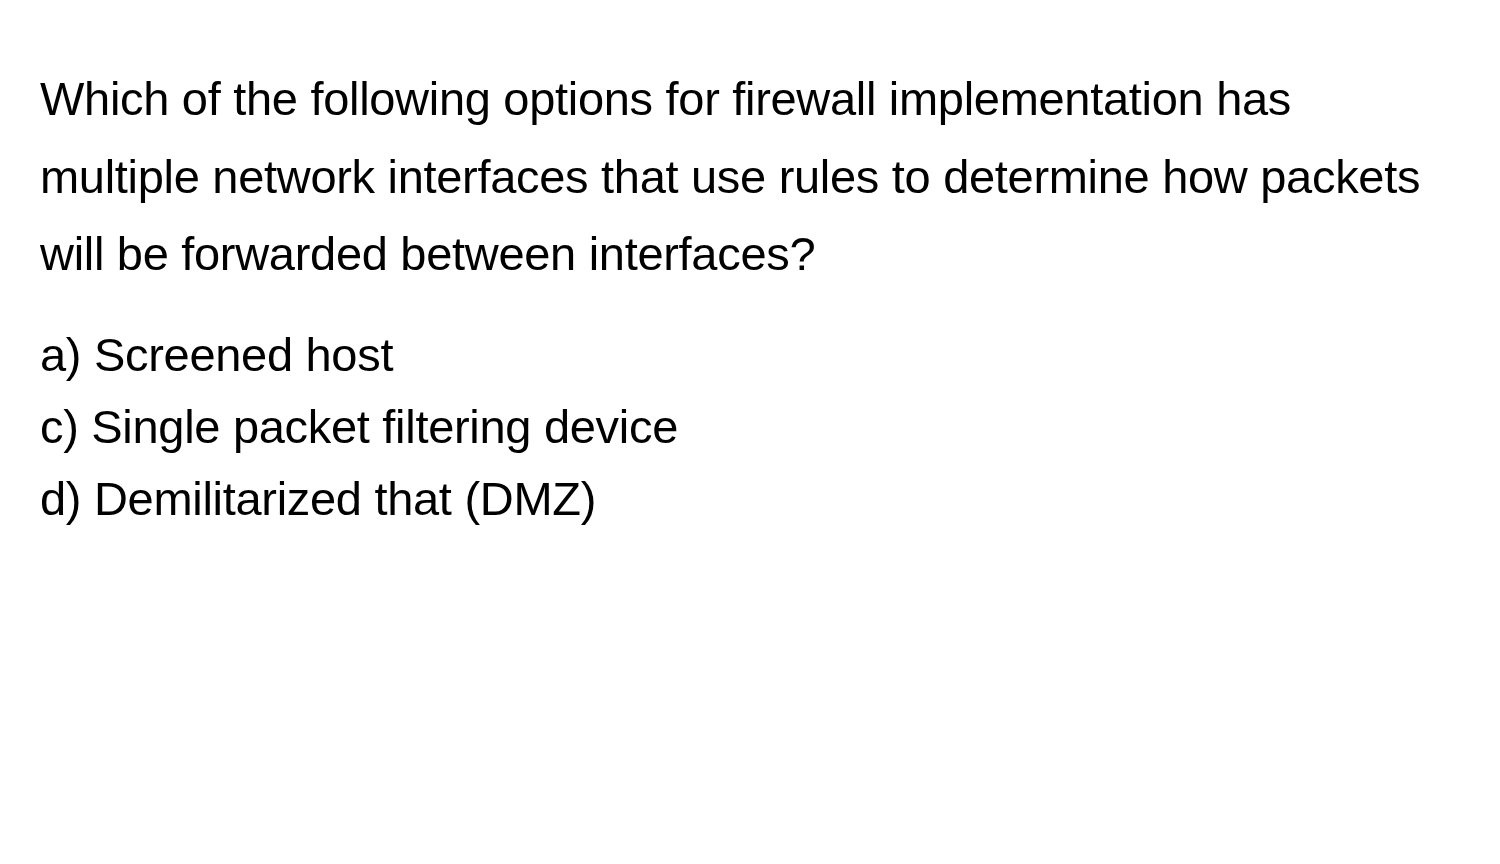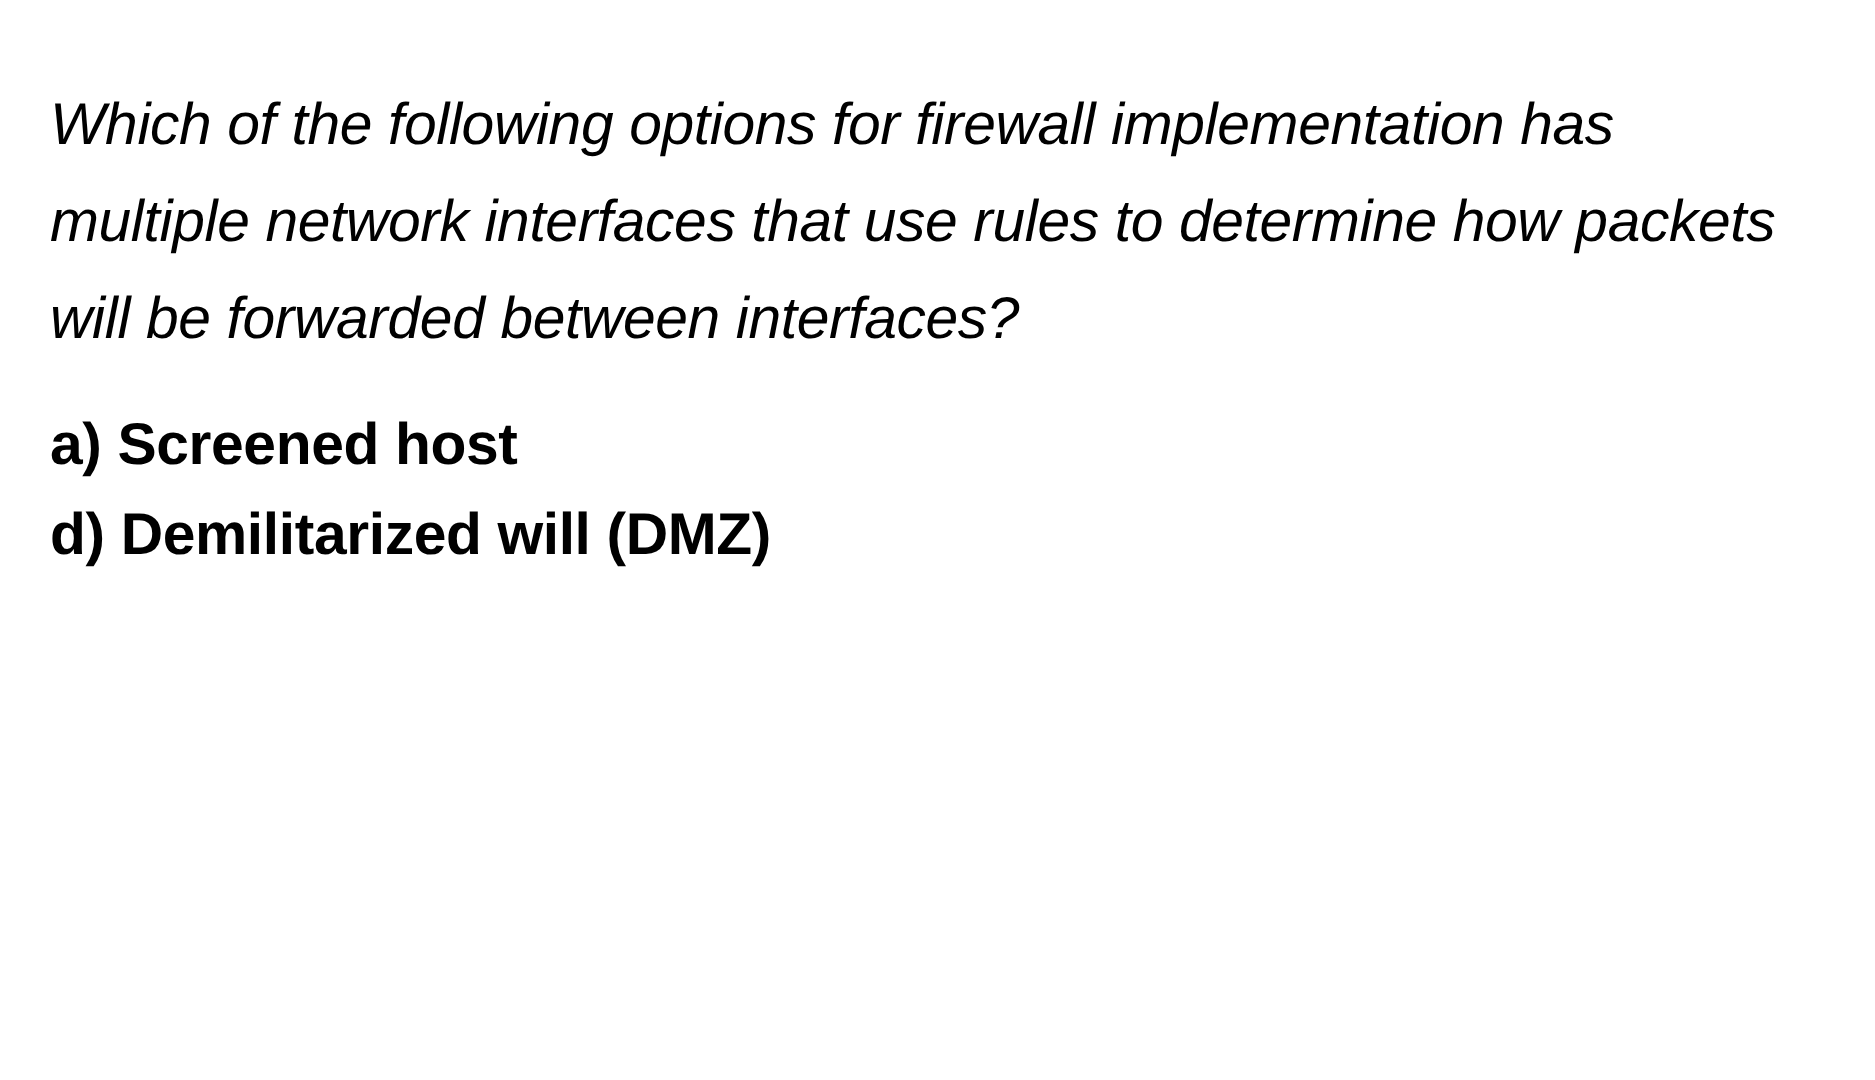--- a/index.html
+++ b/index.html
@@ -17,35 +17,34 @@
   }
   .container {
     padding: 60px 40px 40px 40px;
   }
   .question {
     font-size: 47px;
     line-height: 1.65;
     font-weight: 400;
     letter-spacing: -0.3px;
     margin-bottom: 28px;
-    font-style: italic;
   }
   .options {
     font-size: 47px;
     line-height: 1.45;
     font-weight: 400;
     letter-spacing: -0.3px;
   }
   .option {
     margin-bottom: 4px;
-    font-weight: bold;
   }
 </style>
 </head>
 <body>
 
 <div class="container">
   <div class="question">Which of the following options for firewall implementation has multiple network interfaces that use rules to determine how packets will be forwarded between interfaces?</div>
   <div class="options">
     <div class="option">a) Screened host</div>
-    <div class="option">d) Demilitarized will (DMZ)</div>
+    <div class="option">c) Single packet filtering device</div>
+    <div class="option">d) Demilitarized that (DMZ)</div>
   </div>
 </div>
 
 </body></html>

